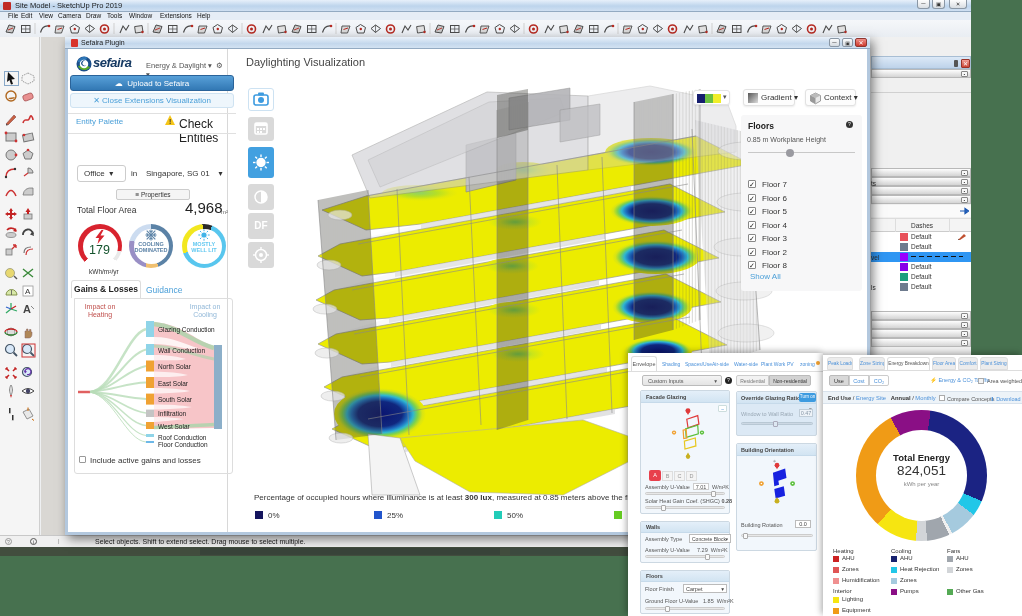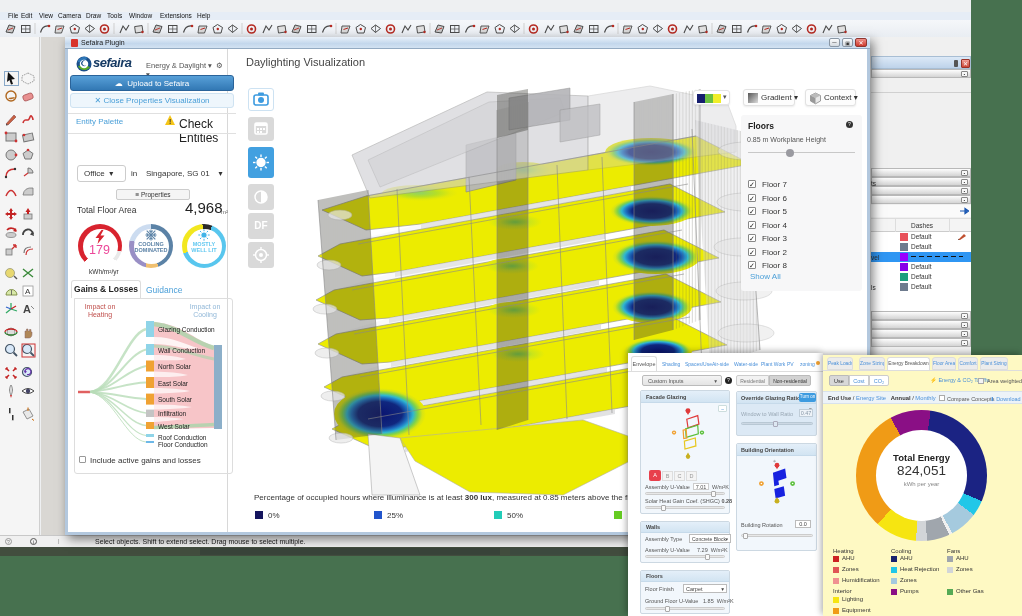--- a/index.html
+++ b/index.html
@@ -9,20 +9,28 @@
   .cb { position:absolute; left:0; top:2px; width:8px; height:8px; border:1px solid #888; background:#fff; border-radius:1px; font-size:7px; line-height:8px; text-align:center; color:#222; }
   .fl { position:absolute; left:14px; top:2px; }
   .sw { width:6px; height:6px; }
   #env .abs, #energy .abs, #tray .abs, #main .abs { white-space:nowrap; }
 </style>
 </head>
 <body>
 
 <div class="abs" id="su" style="left:0;top:0;width:971px;height:547px;background:#eef0f2;">
 
+  <div class="abs" style="left:0;top:0;width:971px;height:12px;background:linear-gradient(#e7f0fa,#bdd4ec 55%,#cfe0f2);border-bottom:1px solid #93aac2;">
+    <div class="abs" style="left:3px;top:2px;width:8px;height:8px;background:#c02a24;border-radius:1px;"></div>
+    <div class="abs" style="left:15px;top:1px;font-size:7.5px;color:#1a1a1a;white-space:nowrap;">Site Model - SketchUp Pro 2019</div>
+
+    <div class="abs" style="left:917px;top:0;width:13px;height:9px;background:linear-gradient(#fdfdfd,#d8dde2);border:1px solid #8a97a5;border-top:none;border-radius:0 0 3px 3px;font-size:6px;color:#333;text-align:center;line-height:7px;">─</div>
+    <div class="abs" style="left:932px;top:0;width:13px;height:9px;background:linear-gradient(#fdfdfd,#d8dde2);border:1px solid #8a97a5;border-top:none;border-radius:0 0 3px 3px;font-size:5.5px;color:#333;text-align:center;line-height:8px;">▣</div>
+    <div class="abs" style="left:949px;top:0;width:18px;height:9px;background:linear-gradient(#fdfdfd,#d8dde2);border:1px solid #8a97a5;border-top:none;border-radius:0 0 3px 3px;font-size:5.5px;color:#333;text-align:center;line-height:8px;">✕</div>
+  </div>
 
   <div class="abs" style="left:0;top:12px;width:971px;height:8px;background:#e6edf6;font-size:6.5px;color:#111;">
     <span class="abs" style="left:8px;top:0;">File</span>
       <span class="abs" style="left:21px;top:0;">Edit</span>
       <span class="abs" style="left:39px;top:0;">View</span>
       <span class="abs" style="left:58px;top:0;">Camera</span>
       <span class="abs" style="left:86px;top:0;">Draw</span>
       <span class="abs" style="left:107px;top:0;">Tools</span>
       <span class="abs" style="left:129px;top:0;">Window</span>
       <span class="abs" style="left:160px;top:0;">Extensions</span>
@@ -520,21 +528,21 @@
           <path d="M3 12 A16 16 0 0 1 24 3 L17 17 Z" fill="#2e77b8"></path>
           <circle cx="17" cy="17" r="9" fill="#fff"></circle>
           <path d="M21 11 a6 6 0 1 0 1 8 a5 5 0 1 1 -1 -8" fill="#1b4f8a"></path>
         </svg>
       </div>
       <div class="abs" style="left:25px;top:6px;font-size:13px;font-weight:bold;font-style:italic;color:#163a63;letter-spacing:-0.5px;">sefaira</div>
       <div class="abs" style="left:78px;top:12px;font-size:7.5px;color:#555;">Energy &amp; Daylight ▾&nbsp;&nbsp;⚙ ▾</div>
 
       <div class="abs" style="left:2px;top:26px;width:164px;height:16px;background:linear-gradient(#58a0d8,#3278b4);border:1px solid #2a6399;border-radius:3px;color:#fff;font-size:8px;text-align:center;line-height:15px;">☁&nbsp; Upload to Sefaira</div>
 
-      <div class="abs" style="left:2px;top:44px;width:164px;height:15px;background:#eef6fc;border:1px solid #cfe3f2;border-radius:3px;color:#4a9fd8;font-size:8px;text-align:center;line-height:14px;">✕ Close Properties Visualization</div>
+      <div class="abs" style="left:2px;top:44px;width:164px;height:15px;background:#eef6fc;border:1px solid #cfe3f2;border-radius:3px;color:#4a9fd8;font-size:8px;text-align:center;line-height:14px;">✕ Close Extensions Visualization</div>
       <div class="abs" style="left:0;top:64px;width:168px;height:1px;background:#e0e0e0;"></div>
 
       <div class="abs" style="left:8px;top:68px;font-size:8px;color:#4a9fd8;">Entity Palette</div>
       <div class="abs" style="left:97px;top:66px;width:0;height:0;border-left:5.5px solid transparent;border-right:5.5px solid transparent;border-bottom:10px solid #f5c518;"></div>
       <div class="abs" style="left:101px;top:69px;font-size:7px;font-weight:bold;color:#333;">!</div>
       <div class="abs" style="left:111px;top:68px;font-size:12px;color:#222;">Check Entities</div>
       <div class="abs" style="left:0;top:84px;width:168px;height:1px;background:#e0e0e0;"></div>
 
 
       <div class="abs" style="left:9px;top:116px;width:49px;height:17px;background:#fff;border:1px solid #ccc;border-radius:3px;font-size:8px;color:#333;line-height:16px;padding-left:6px;">Office&nbsp;&nbsp;▾</div>
@@ -545,21 +553,21 @@
 
       <div class="abs" style="left:9px;top:156px;font-size:8.5px;color:#333;">Total Floor Area</div>
       <div class="abs" style="left:117px;top:150px;font-size:15px;color:#222;">4,968</div>
       <div class="abs" style="left:153px;top:160px;font-size:6px;color:#666;">m²</div>
 
       <div class="abs" id="g1" style="left:10px;top:175px;width:44px;height:44px;border-radius:50%;background:conic-gradient(from 225deg,#d8232e 0 240deg,#e9e9e9 240deg 268deg,transparent 268deg);"></div>
       <div class="abs" style="left:14.5px;top:179.5px;width:35px;height:35px;border-radius:50%;background:#fff;"></div>
       <svg class="abs" style="left:26px;top:181px;" width="12" height="14" viewBox="0 0 12 14">
           <path d="M7.5 0 L1.5 8 L5 8 L3.5 14 L10.5 5.5 L6.5 5.5 L9.5 0 Z" fill="#d8232e"></path>
         </svg>
-      <div class="abs" style="left:21px;top:194px;font-size:12.5px;color:#ec4899;">179</div>
+      <div class="abs" style="left:21px;top:194px;font-size:12.5px;color:#14532d;">179</div>
       <div class="abs" id="g2" style="left:61px;top:175px;width:44px;height:44px;border-radius:50%;background:conic-gradient(#5b82a6 0 160deg,#f0c070 160deg 195deg,#998fc5 195deg 285deg,#ccdcf0 285deg 360deg);"></div>
       <div class="abs" style="left:65.5px;top:179.5px;width:35px;height:35px;border-radius:50%;background:#fff;"></div>
       <svg class="abs" style="left:77px;top:180px;" width="12" height="12" viewBox="0 0 12 12">
           <g stroke="#5b82a6" stroke-width="1.1">
             <line x1="6" y1="0.5" x2="6" y2="11.5"></line>
             <line x1="0.5" y1="6" x2="11.5" y2="6"></line>
             <line x1="1.7" y1="1.7" x2="10.3" y2="10.3"></line>
             <line x1="10.3" y1="1.7" x2="1.7" y2="10.3"></line>
             <line x1="4.2" y1="1.6" x2="6" y2="3.2"></line>
             <line x1="7.8" y1="1.6" x2="6" y2="3.2"></line>
@@ -990,21 +998,21 @@
       <circle cx="28" cy="58" r="3.5" fill="#c8b020"></circle>
         <path d="M28 52 L24.5 58 L31.5 58 Z" fill="#c8b020"></path>
     </svg>
     <div class="abs" style="left:4px;top:78px;color:#555;">Building Rotation</div>
     <div class="abs" style="left:58px;top:76px;width:16px;height:8px;background:#fff;border:1px solid #bbb;color:#444;text-align:center;line-height:7px;">0.0</div>
     <div class="abs" style="left:4px;top:90px;width:72px;height:3px;background:#e8e8e8;border:1px solid #ccc;border-radius:2px;"></div>
     <div class="abs" style="left:6px;top:89px;width:5px;height:6px;background:#fafafa;border:1px solid #aaa;border-radius:1px;"></div>
   </div>
 </div>
 
-<div class="abs" id="energy" style="left:823px;top:355px;width:199px;height:261px;background:#fef9c3;box-shadow:-2px -2px 6px rgba(0,0,0,0.3);">
+<div class="abs" id="energy" style="left:823px;top:355px;width:199px;height:261px;background:#ffffff;box-shadow:-2px -2px 6px rgba(0,0,0,0.3);">
 
   <div class="abs" style="left:4px;top:2px;width:26px;height:13px;background:#ececec;border:1px solid #ddd;border-radius:3px 3px 0 0;font-size:4.8px;color:#4a90d9;text-align:center;line-height:12px;overflow:hidden;">Peak Loads</div>
   <div class="abs" style="left:36px;top:2px;width:26px;height:13px;background:#ececec;border:1px solid #ddd;border-radius:3px 3px 0 0;font-size:4.8px;color:#4a90d9;text-align:center;line-height:12px;overflow:hidden;">Zone Sizing</div>
   <div class="abs" style="left:64px;top:2px;width:43px;height:13px;background:#fff;border:1px solid #ddd;border-bottom:none;border-radius:3px 3px 0 0;font-size:4.8px;color:#555;text-align:center;line-height:12px;overflow:hidden;">Energy Breakdown</div>
   <div class="abs" style="left:109px;top:2px;width:24px;height:13px;background:#ececec;border:1px solid #ddd;border-radius:3px 3px 0 0;font-size:4.8px;color:#4a90d9;text-align:center;line-height:12px;overflow:hidden;">Floor Area</div>
   <div class="abs" style="left:135px;top:2px;width:20px;height:13px;background:#ececec;border:1px solid #ddd;border-radius:3px 3px 0 0;font-size:4.8px;color:#4a90d9;text-align:center;line-height:12px;overflow:hidden;">Comfort</div>
   <div class="abs" style="left:157px;top:2px;width:28px;height:13px;background:#ececec;border:1px solid #ddd;border-radius:3px 3px 0 0;font-size:4.8px;color:#4a90d9;text-align:center;line-height:12px;overflow:hidden;">Plant Sizing</div>
   <div class="abs" style="left:0;top:15px;width:199px;height:1px;background:#ddd;"></div>
 
   <div class="abs" style="left:6px;top:20px;width:20px;height:11px;background:#d8d8d8;border:1px solid #bbb;border-radius:2px 0 0 2px;font-size:5.5px;color:#333;text-align:center;line-height:10px;">Use</div>

